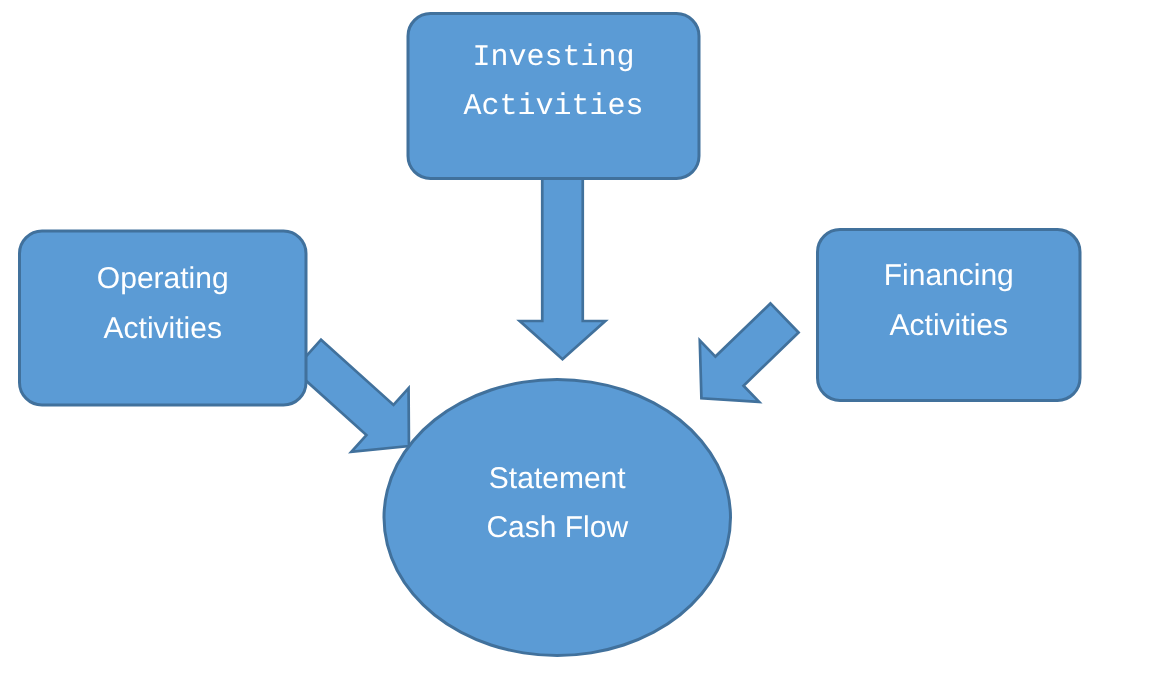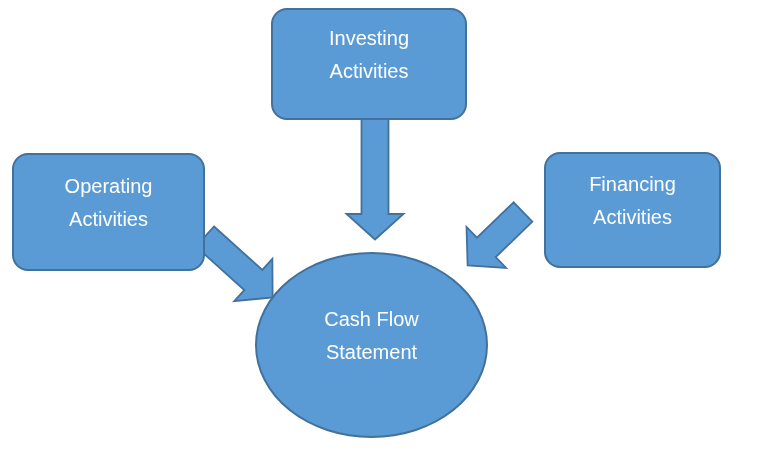--- a/index.html
+++ b/index.html
@@ -40,21 +40,21 @@
     justify-content: center;
     text-align: center;
     font-size: 20px;
     line-height: 33px;
     padding-bottom: 18px; 
   }
   .rect { border-radius: 16px; }
   .ellipse { border-radius: 50%; }
 
   #node-operating { left: 12px;  top: 153px; width: 193px; height: 118px; }
-  #node-investing { left: 271px; top: 8px;   width: 196px; height: 112px; }
+  #node-investing { left: 271px; top: 8px;   width: 196px; height: 112px; font-family: Liberation Mono, monospace; }
   #node-financing { left: 544px; top: 152px; width: 177px; height: 116px; }
   #node-center    { left: 255px; top: 252px; width: 233px; height: 186px; }
 </style>
 </head>
 <body>
 
 <div class="canvas">
 
   <svg class="arrow-layer" width="768" height="456" viewBox="0 0 768 456" xmlns="http://www.w3.org/2000/svg">
 
@@ -74,17 +74,17 @@
     <span class="line">Investing</span>
     <span class="line">Activities</span>
   </div>
 
   <div class="node rect" id="node-financing">
     <span class="line">Financing</span>
     <span class="line">Activities</span>
   </div>
 
   <div class="node ellipse" id="node-center">
+    <span class="line">Statement</span>
     <span class="line">Cash Flow</span>
-    <span class="line">Statement</span>
   </div>
 
 </div>
 
 </body></html>

